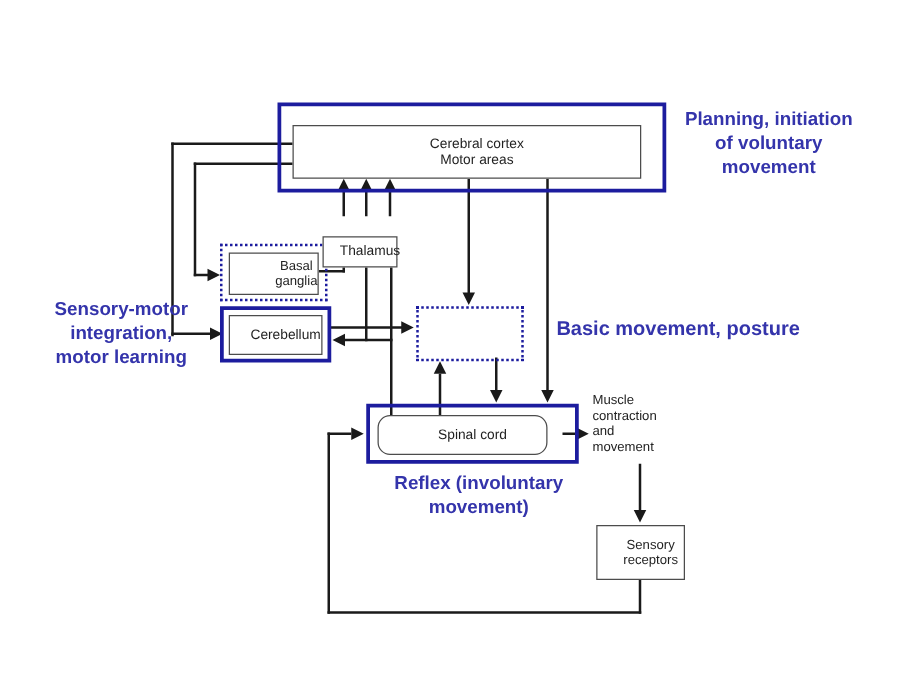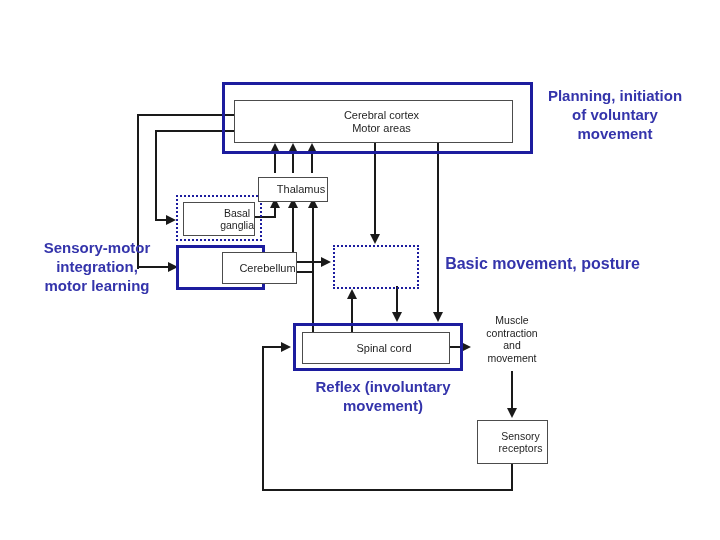--- a/index.html
+++ b/index.html
@@ -19,21 +19,21 @@
   .bluedot{position:absolute;border:2px dotted var(--blue,#1c1c9e);background:transparent;z-index:3;}
   
   .node{position:absolute;border:1.5px solid #4c4c4c;background:#fff;z-index:4;
         display:flex;align-items:center;justify-content:center;text-align:center;
         font-size:11px;line-height:13px;color:#1f1f1f;white-space:pre-line;padding-left:16px;}
   .node.small{font-size:10.5px;line-height:12.5px;}
   
   .blab{position:absolute;color:var(--bluetext,#3434ab);font-weight:bold;z-index:5;
         white-space:pre-line;text-align:center;font-size:15px;line-height:19px;}
   
-  .klab{position:absolute;color:#222;z-index:5;white-space:pre-line;text-align:center;
+  .klab{position:absolute;color:#222;z-index:5;white-space:pre-line;text-align:left;
         font-size:10.5px;line-height:12.5px;}
 </style>
 </head>
 <body>
 
 <div id="stage">
 
   <div class="ln" style="left:137px;top:114px;width:98px;height:2px;"></div>
   <div class="ln" style="left:137px;top:114px;width:2px;height:155px;"></div>
   <div class="ln" style="left:137px;top:266px;width:33px;height:2px;"></div>
@@ -93,31 +93,31 @@
   <div class="bluebox" style="left:222px;top:82px;width:311px;height:72px;"></div>
   <div class="bluedot" style="left:176px;top:195px;width:86px;height:46px;"></div>
   <div class="bluebox" style="left:176px;top:245px;width:89px;height:45px;"></div>
   <div class="bluedot" style="left:333px;top:245px;width:86px;height:44px;"></div>
   <div class="bluebox" style="left:293px;top:323px;width:170px;height:48px;"></div>
 
   <div class="node" style="left:234px;top:100px;width:279px;height:43px;">
     <span>Cerebral cortex
 Motor areas</span>
   </div>
-  <div class="node" style="left:258px;top:177px;width:70px;height:25px;">
+  <div class="node" style="left:258px;top:189px;width:60px;height:25px;">
     <span>Thalamus</span>
   </div>
   <div class="node small" style="left:183px;top:202px;width:72px;height:34px;justify-content:flex-end;">
     <span>Basal
 ganglia</span>
   </div>
-  <div class="node" style="left:183px;top:252px;width:75px;height:32px;margin-left:39px;">
+  <div class="node" style="left:183px;top:252px;width:75px;height:32px;">
     <span>Cerebellum</span>
   </div>
-  <div class="node" style="left:302px;top:332px;width:148px;height:32px;">
+  <div class="node" style="left:302px;top:332px;width:136px;height:32px;border-radius:10px;">
     <span>Spinal cord</span>
   </div>
   <div class="node small" style="left:477px;top:420px;width:71px;height:44px;">
     <span>Sensory
 receptors</span>
   </div>
 
   <div class="blab" style="left:526px;top:86px;width:178px;">Planning, initiation
 of voluntary
 movement</div>

